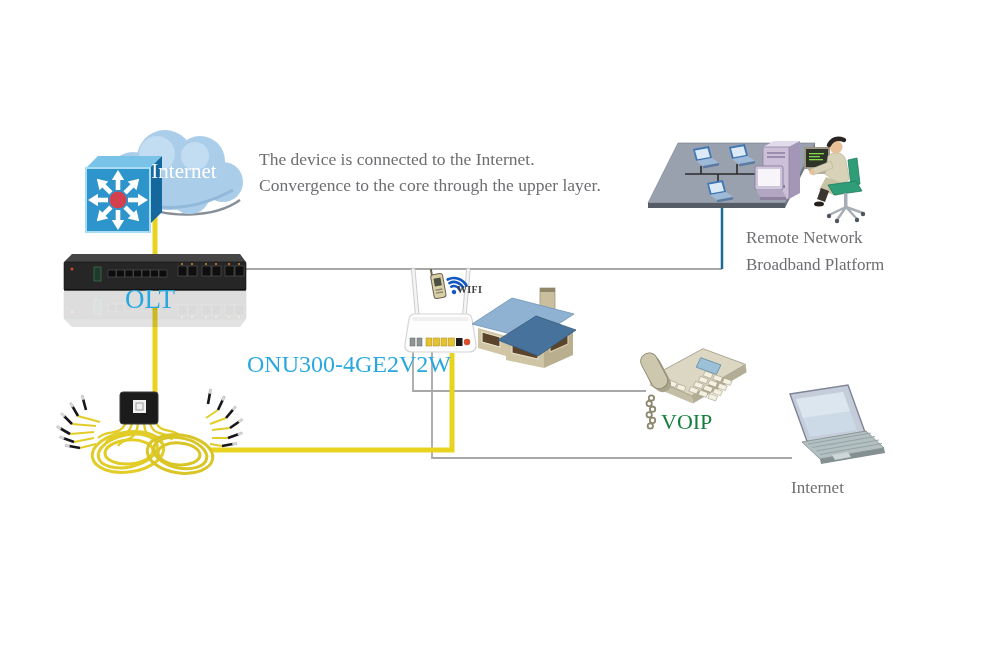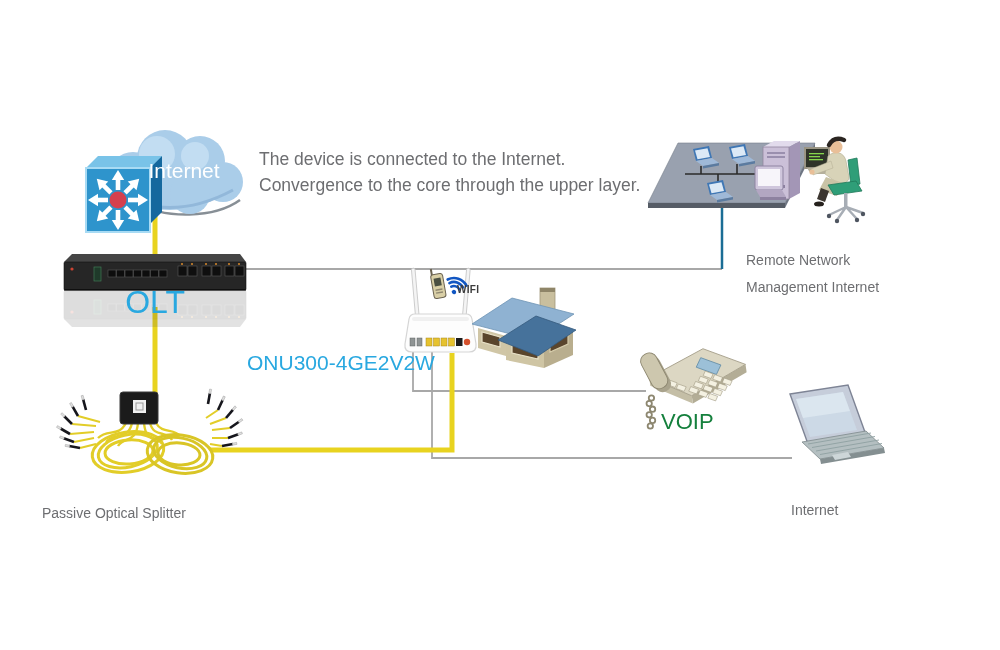--- a/index.html
+++ b/index.html
@@ -1,28 +1,28 @@
 <!DOCTYPE html>
 <html><head>
 <meta charset="utf-8">
 <style>
   html,body{margin:0;padding:0;background:#ffffff;}
   .canvas{
     position:relative;width:1000px;height:641px;background:#ffffff;
-    overflow:hidden;font-family:Liberation Sans, sans-serif;
+    overflow:hidden;font-family:Liberation Serif, serif;
   }
   .art{position:absolute;left:0;top:0;}
   .lbl{position:absolute;color:#6d6e71;white-space:nowrap;}
   .cloud-lbl{color:#ffffff;font-size:21px;width:84px;text-align:center;}
   .desc{font-size:17.5px;line-height:26px;}
   .desc span{display:block;}
   .blue-lbl{color:#29a8e0;}
-  .olt-lbl{font-size:32px;width:60px;text-align:right;}
-  .onu-lbl{font-size:21px;}
-  .cap{font-size:14px;margin-top:24px;}
+  .olt-lbl{font-size:27px;width:60px;text-align:left;}
+  .onu-lbl{font-size:24px;}
+  .cap{font-size:17px;}
   .wifi-lbl{font-size:10px;font-weight:bold;color:#3c3c3c;letter-spacing:0.3px;}
   .voip-lbl{font-size:22px;color:#15803d;}
 </style>
 </head>
 <body>
 
 <div class="canvas">
 
 <svg class="art" width="1000" height="650" viewBox="0 0 1000 650">
   <defs>
@@ -317,28 +317,27 @@
 </svg>
 
   <span class="lbl cloud-lbl" style="left:142px;top:159px;">Internet</span>
 
   <div class="lbl desc" style="left:259px;top:146px;">
     <span>The device is connected to the Internet.</span>
     <span>Convergence to the core through the upper layer.</span>
   </div>
 
   <span class="lbl cap" style="left:746px;top:228px;">Remote Network</span>
-  <span class="lbl cap" style="left:746px;top:255px;">Management Internet</span>
+  <span class="lbl cap" style="left:746px;top:255px;">Broadband Platform</span>
 
   <span class="lbl blue-lbl olt-lbl" style="left:125px;top:284px;">OLT</span>
 
   <span class="lbl blue-lbl onu-lbl" style="left:247px;top:351px;">ONU300-4GE2V2W</span>
 
   <span class="lbl wifi-lbl" style="left:457px;top:284px;">WIFI</span>
 
-  <span class="lbl cap" style="left:42px;top:481px;">Passive Optical Splitter</span>
 
 
   <span class="lbl voip-lbl" style="left:661px;top:409px;">VOIP</span>
 
   <span class="lbl cap" style="left:791px;top:478px;">Internet</span>
 
 </div>
 
 </body></html>

